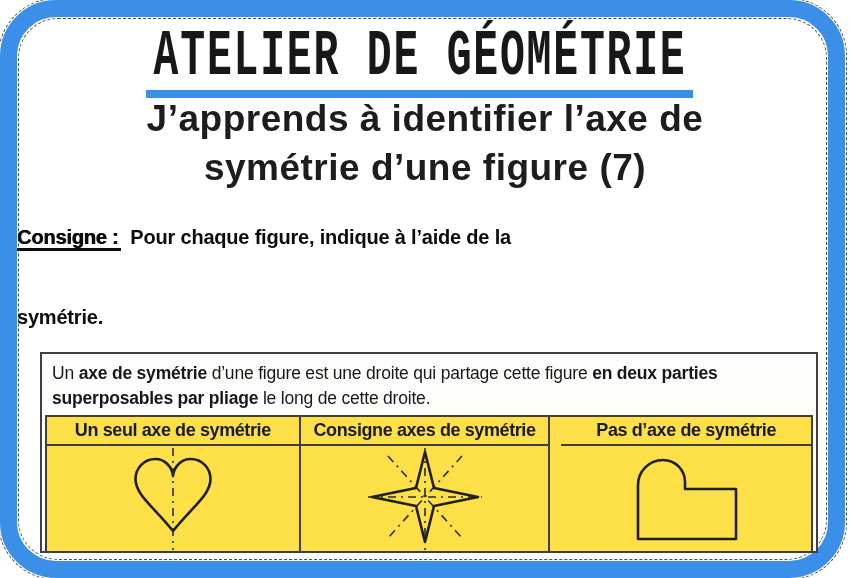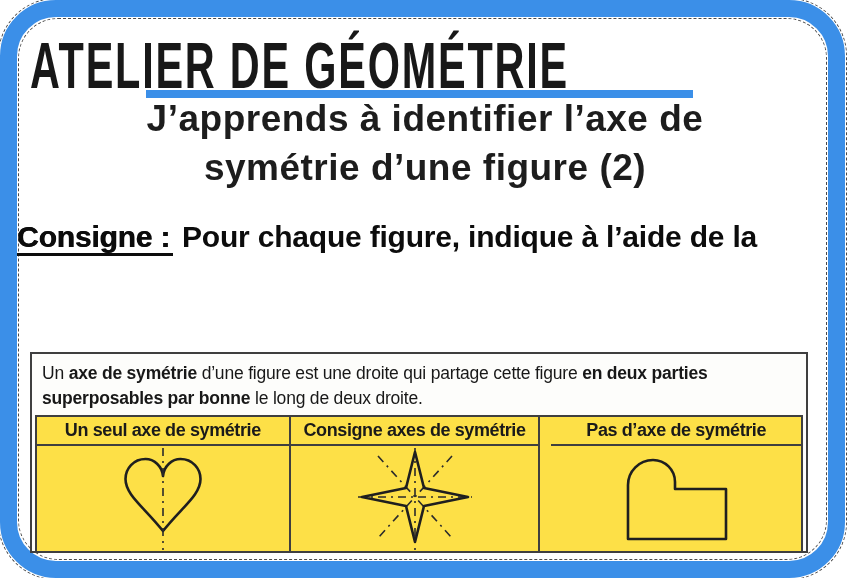--- a/index.html
+++ b/index.html
@@ -16,44 +16,44 @@
   }
   .frame::before {
     content: ""; position: absolute; inset: 1px;
     border: 1px dashed #1e1e1e; border-radius: 40px; opacity: .8;
   }
   .frame::after {
     content: ""; position: absolute; inset: -19px;
     border: 1px dashed #1e1e1e; border-radius: 58px; opacity: .8;
   }
   
-  .title-wrap { position: absolute; top: 28px; left: 0; width: 840px; z-index: 2; }
+  .title-wrap { position: absolute; top: 21px; left: 0; width: 840px; text-align: center; z-index: 2; font-family: Liberation Mono, monospace; }
   .title-text {
     display: inline-block; font-size: 46px; font-weight: bold; letter-spacing: 2px;
     transform: scale(0.90, 1.40); transform-origin: center top;
     white-space: nowrap; color: #181818;
   }
   .title-underline { position: absolute; top: 90px; left: 146px; width: 547px; height: 8px; background: #3B8FE8; z-index: 2; }
   
   .subtitle {
     position: absolute; top: 94px; left: 0; width: 850px; text-align: center;
     font-size: 37px; font-weight: bold; line-height: 49px; letter-spacing: .5px;
     color: #1d1d1d; z-index: 2;
   }
   
   .consigne {
     position: absolute; top: 217px; left: 17px; width: 820px;
-    font-size: 30px; font-weight: bold; line-height: 40px; letter-spacing: -.2px;
+    font-size: 20px; font-weight: bold; line-height: 40px; letter-spacing: -.2px;
     color: #0c0c0c; z-index: 2;
   }
   .consigne-label { border-bottom: 3px solid #0c0c0c; padding-right: 3px; text-shadow: .6px 0 0 #0c0c0c; }
   .consigne-rest { margin-left: 9px; }
   
   .scanbox {
-    position: absolute; left: 30px; top: 352px; width: 778px; height: 201px;
+    position: absolute; left: 40px; top: 352px; width: 778px; height: 201px;
     background: #fdfdfb; border: 2px solid #3f3f3f; z-index: 2;
   }
   .scan-text {
     padding: 7px 10px 0 10px; font-size: 17.5px; line-height: 25px;
     color: #181818; letter-spacing: -.2px;
   }
   .scan-text b { font-weight: bold; }
   .sym-table {
     position: absolute; left: 3px; right: 3px; bottom: -2px; height: 138px;
     border: 2px solid #3f3f3f; background: #fde047;
@@ -79,32 +79,33 @@
 
   <div class="frame"></div>
 
   <div class="title-wrap">
     <span class="title-text">ATELIER DE GÉOMÉTRIE</span>
   </div>
   <div class="title-underline"></div>
 
   <div class="subtitle">
     <div>J’apprends à identifier l’axe de</div>
-    <div>symétrie d’une figure (2)</div>
+    <div>symétrie d’une figure (7)</div>
   </div>
 
   <div class="consigne">
     <span class="consigne-label">Consigne :</span><span class="consigne-rest">Pour chaque figure, indique à l’aide de la</span><br>
     <br>
+    <span>symétrie.</span>
   </div>
 
   <div class="scanbox">
     <div class="scan-text">
       <span>Un </span><b>axe de symétrie</b><span> d’une figure est une droite qui partage cette figure </span><b>en deux parties</b><br>
-      <b>superposables par bonne</b><span> le long de deux droite.</span>
+      <b>superposables par pliage</b><span> le long de cette droite.</span>
     </div>
 
     <div class="sym-table">
       <div class="th">Un seul axe de symétrie</div>
       <div class="th">Consigne axes de symétrie</div>
       <div class="th last">Pas d’axe de symétrie</div>
 
       <div class="figcell">
         <svg width="100" height="106" viewBox="0 0 100 106">
           <path class="shape" d="M50 30 C49 20 41 13 32.5 13 C20.5 13 12.5 22.5 12.5 33 C12.5 49 31 61 50 85 C69 61 87.5 49 87.5 33 C87.5 22.5 79.5 13 67.5 13 C59 13 51 20 50 30 Z"></path>

